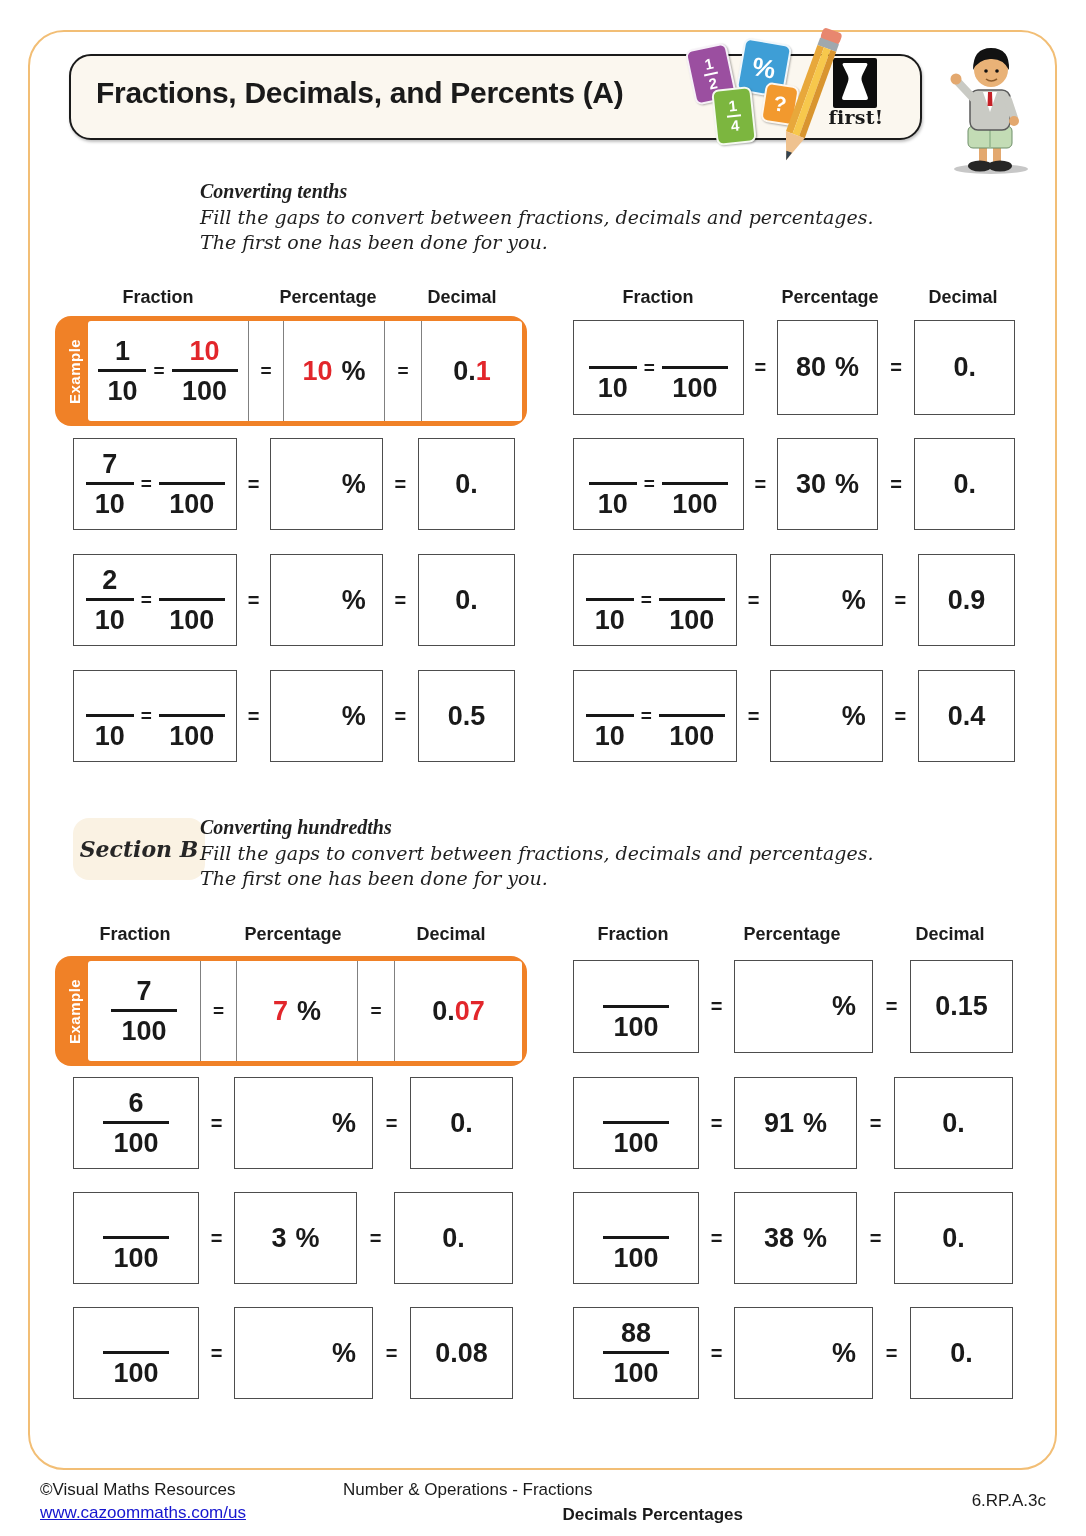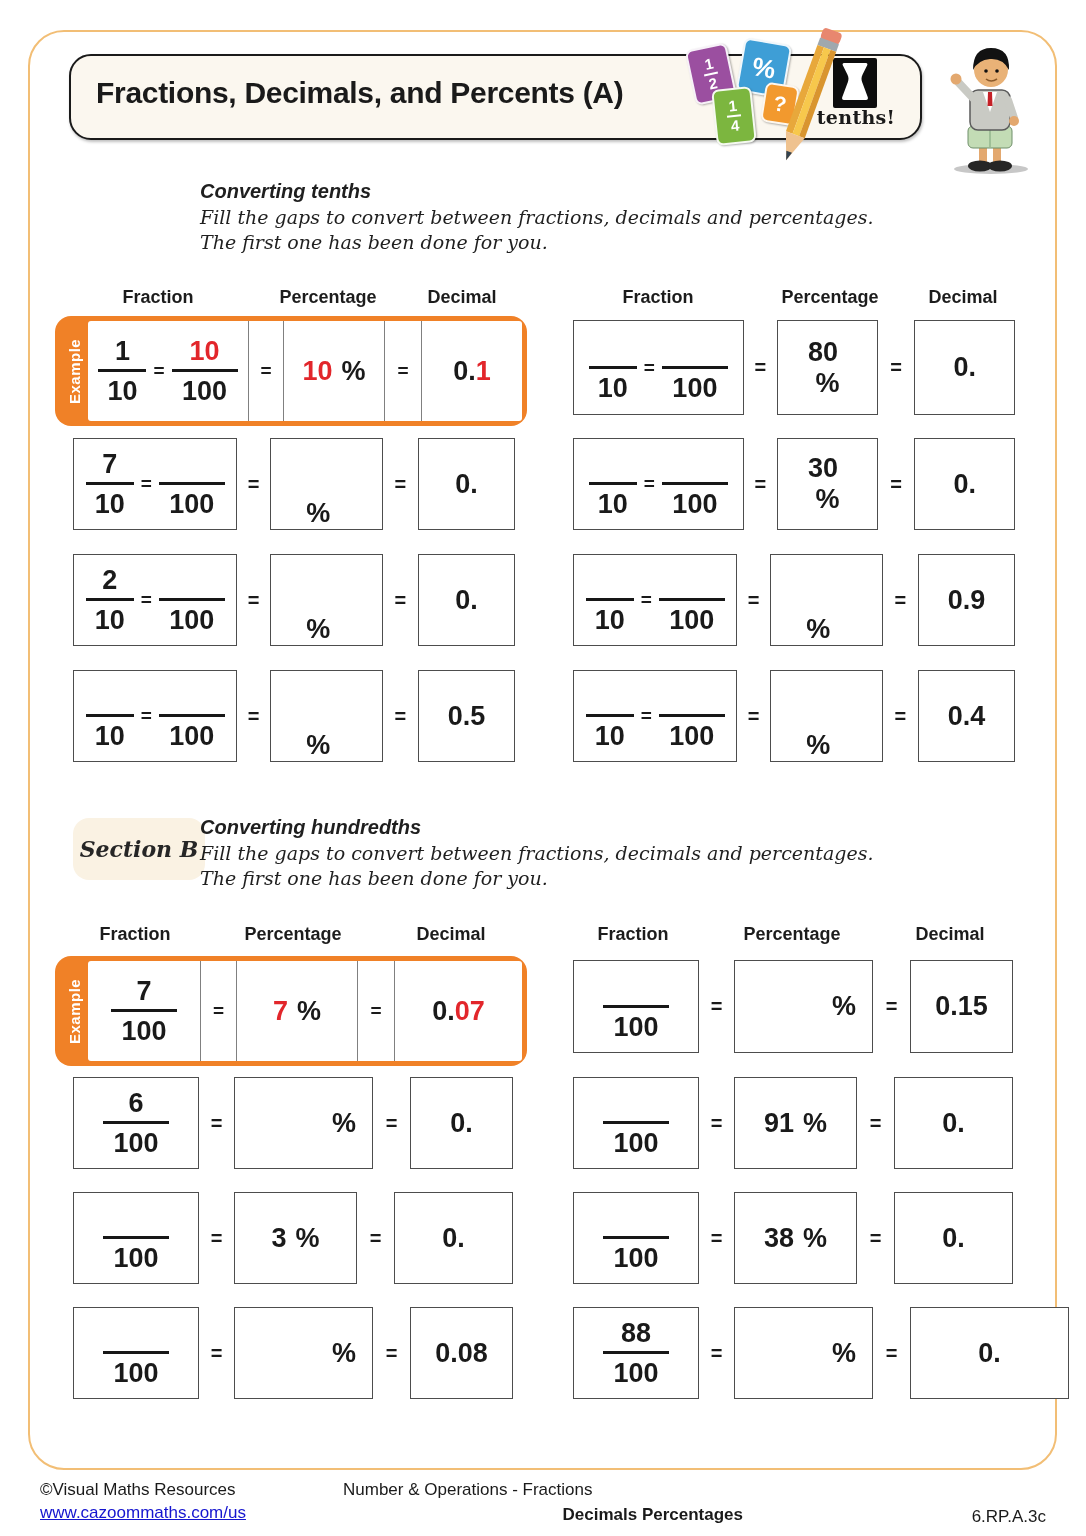--- a/index.html
+++ b/index.html
@@ -25,32 +25,32 @@
   .pencil{position:absolute;left:762px;top:26px;z-index:4;}
   .logo{position:absolute;left:833px;top:58px;width:44px;height:50px;z-index:3;}
   .logo-text{position:absolute;left:815px;top:106px;width:82px;text-align:center;z-index:3;
         font-family:"DejaVu Serif","Liberation Serif",serif;font-weight:bold;font-size:19px;letter-spacing:.3px;}
   .boy{position:absolute;left:933px;top:42px;z-index:2;}
 
   
   .sec-label{position:absolute;width:132px;height:62px;background:#FAF2E3;border-radius:16px;
         display:flex;align-items:center;justify-content:center;
         font-family:"DejaVu Serif","Liberation Serif",serif;font-style:italic;font-weight:bold;font-size:22px;color:#262626;}
-  .sec-heading{position:absolute;font-family:Liberation Sans, sans-serif;
+  .sec-heading{position:absolute;font-family:Liberation Serif, serif;
         font-style:italic;font-weight:bold;font-size:20px;color:#1f1f1f;}
   .sec-line{position:absolute;font-family:"DejaVu Serif","Liberation Serif",serif;
         font-style:italic;font-size:19px;color:#1f1f1f;}
 
   .col-header{position:absolute;font-size:18px;font-weight:bold;text-align:center;color:#1c1c1c;}
 
   
   .row{position:absolute;display:flex;align-items:stretch;}
   .box{border:1.6px solid #4d4d4d;background:#fff;display:flex;align-items:center;justify-content:center;}
   .eqgap{display:flex;align-items:center;justify-content:center;font-weight:bold;font-size:20px;}
-  .secA .box-frac{width:171px;} .secA .gap1{width:34px;} .secA .box-pct{width:100px;flex-direction:column;}
+  .secA .box-frac{width:171px;} .secA .gap1{width:34px;} .secA .box-pct{width:100px;}
   .secA .gap2{width:37px;} .secA .box-dec{width:100px;}
   .secB .box-frac{width:124px;} .secB .gap1{width:35px;} .secB .box-pct{width:121px;}
   .secB .gap2{width:37px;} .secB .box-dec{flex:1;}
 
   .example{background:#F08127;border-radius:16px;padding:5px;}
   .example .tab{width:28px;display:flex;align-items:center;justify-content:center;color:#fff;
         font-weight:bold;font-size:15px;writing-mode:vertical-rl;transform:rotate(180deg);letter-spacing:.5px;}
   .example .cells{flex:1;display:flex;background:#fff;border-radius:3px;overflow:hidden;}
   .example .cell{display:flex;align-items:center;justify-content:center;border-right:1.5px solid #808080;}
   .secA.example .cell-frac{width:160px;} .secA.example .cell-eq{width:34px;}
@@ -69,21 +69,21 @@
   .pv,.ps,.dv{font-weight:bold;font-size:27px;}
   .pv{margin-right:9px;}
   .blank{justify-content:flex-end !important;padding-right:16px;}
   .red{color:#E2262B;}
 
   
   .footer-left1{position:absolute;left:40px;top:1480px;font-size:17px;}
   .footer-left2{position:absolute;left:40px;top:1503px;font-size:17px;color:#1515CF;text-decoration:underline;cursor:pointer;}
   .footer-c1{position:absolute;left:343px;top:1480px;width:400px;text-align:left;font-size:17px;}
   .footer-c2{position:absolute;left:343px;top:1505px;width:400px;text-align:right;font-size:17px;font-weight:bold;}
-  .footer-right{position:absolute;left:896px;top:1491px;width:150px;text-align:right;font-size:17px;margin-top:16px;}
+  .footer-right{position:absolute;left:896px;top:1491px;width:150px;text-align:right;font-size:17px;}
 </style>
 </head>
 <body>
 
 <div class="page">
   <div class="page-border"></div>
 
   <div class="header-box"></div>
   <div class="title">Fractions, Decimals, and Percents (A)</div>
 
@@ -115,21 +115,21 @@
       </g>
     </svg>
   </div>
 
   <div class="logo">
     <svg width="44" height="50" viewBox="0 0 44 50">
       <rect x="0" y="0" width="44" height="50" rx="2" fill="#0d0d0d"></rect>
       <path fill="#ffffff" d="M11,5 h22 c1.2,0 1.8,1.1 1.2,2.2 l-4.6,9.3 c-1.4,2.9 -1.4,4.9 -0.4,7.8 l5.6,14.9 c0.5,1.5 -0.2,2.8 -1.8,2.8 h-22 c-1.6,0 -2.3,-1.3 -1.8,-2.8 l5.6,-14.9 c1,-2.9 1,-4.9 -0.4,-7.8 l-4.6,-9.3 c-0.6,-1.1 0,-2.2 1.2,-2.2 z"></path>
     </svg>
   </div>
-  <div class="logo-text">tenths!</div>
+  <div class="logo-text">first!</div>
 
   <div class="boy">
     <svg width="112" height="134" viewBox="0 0 112 134">
       <ellipse cx="58" cy="127" rx="37" ry="5" fill="#c7c7c7"></ellipse>
       <rect x="46" y="102" width="8" height="20" fill="#E3A86F"></rect>
       <rect x="60" y="102" width="8" height="20" fill="#E3A86F"></rect>
       <ellipse cx="47" cy="124" rx="12" ry="5.5" fill="#262626"></ellipse>
       <ellipse cx="67" cy="124" rx="12" ry="5.5" fill="#262626"></ellipse>
       <path d="M40,84 h34 a5,5 0 0 1 5,5 v12 a5,5 0 0 1 -5,5 h-34 a5,5 0 0 1 -5,-5 v-12 a5,5 0 0 1 5,-5 z" fill="#C3DCB5" stroke="#6f8f6a" stroke-width="1"></path>
       <line x1="57" y1="86" x2="57" y2="105" stroke="#9fbf97" stroke-width="2"></line>
@@ -460,21 +460,21 @@
       <div class="eqgap gap1">=</div>
       <div class="box box-pct">
         <span class="pv">38</span>
         <span class="ps">%</span>
       </div>
       <div class="eqgap gap2">=</div>
       <div class="box box-dec">
         <span class="dv">0.</span>
       </div>
     </div>
-  <div class="row secB" style="left:573px;top:1307px;width:496px;height:92px;">
+  <div class="row secB" style="left:573px;top:1307px;width:440px;height:92px;">
       <div class="box box-frac">
         <span class="frac w100">
           <span class="num">88</span>
           <span class="den">100</span>
         </span>
       </div>
       <div class="eqgap gap1">=</div>
       <div class="box box-pct blank">
         <span class="ps">%</span>
       </div>

